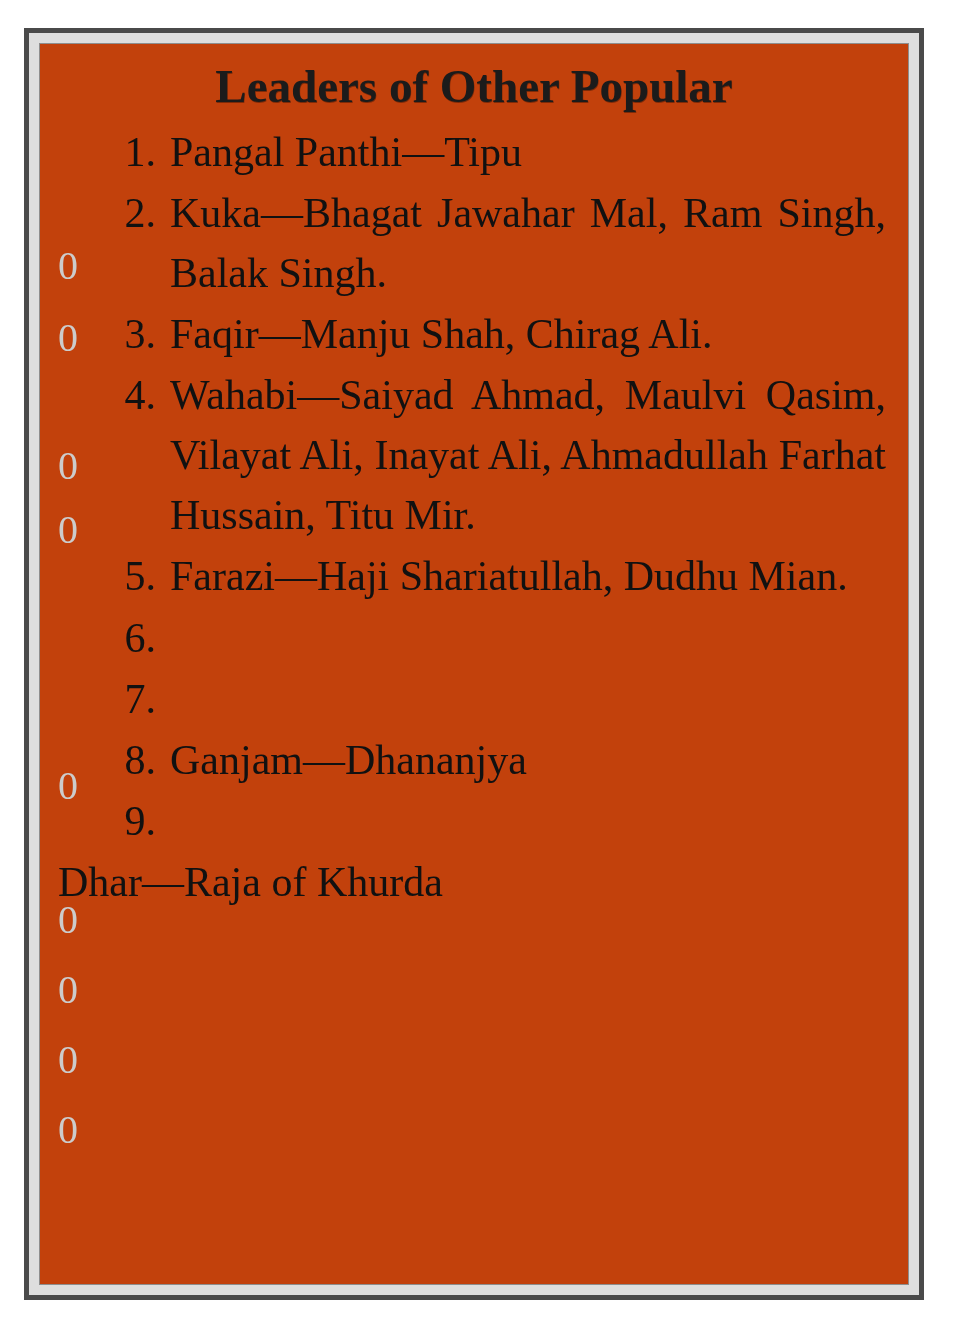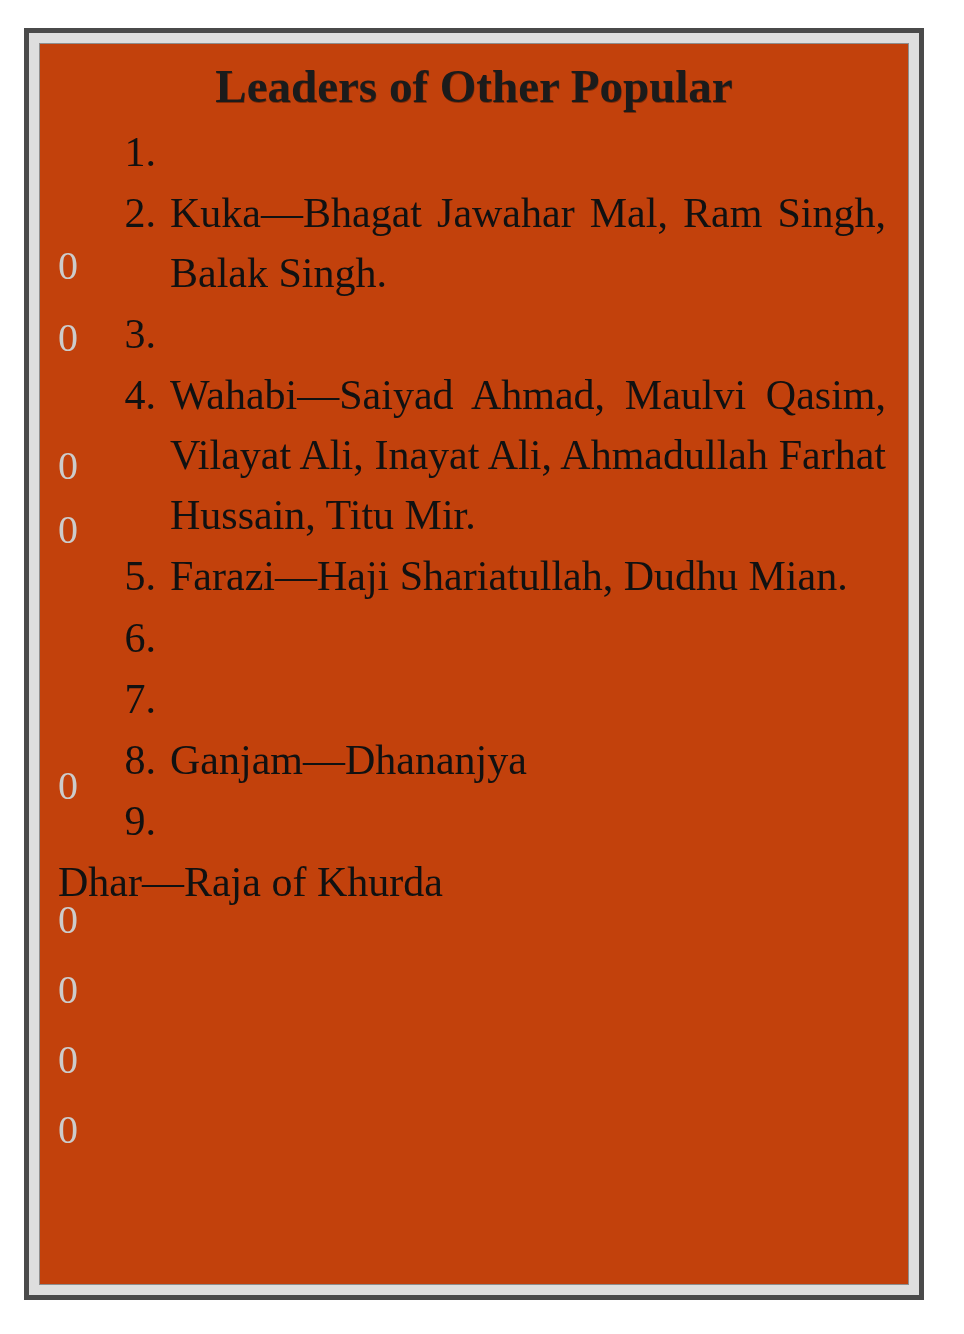--- a/index.html
+++ b/index.html
@@ -144,27 +144,29 @@
         </div>
 
       <div class="content">
         <div class="title">
           <span>Leaders of Other Popular</span>
         </div>
 
         <ol class="revolt-list">
             <li class="revolt-item">
               <span class="num">1.</span>
+              <span class="txt">Pangal Panthi—Tipu</span>
             </li>
             <li class="revolt-item">
               <span class="num">2.</span>
               <span class="txt">Kuka—Bhagat Jawahar Mal, Ram Singh, Balak Singh.</span>
             </li>
             <li class="revolt-item">
               <span class="num">3.</span>
+              <span class="txt">Faqir—Manju Shah, Chirag Ali.</span>
             </li>
             <li class="revolt-item">
               <span class="num">4.</span>
               <span class="txt">Wahabi—Saiyad Ahmad, Maulvi Qasim, Vilayat Ali, Inayat Ali, Ahmadullah Farhat Hussain, Titu Mir.</span>
             </li>
             <li class="revolt-item">
               <span class="num">5.</span>
               <span class="txt">Farazi—Haji Shariatullah, Dudhu Mian.</span>
             </li>
             <li class="revolt-item">

